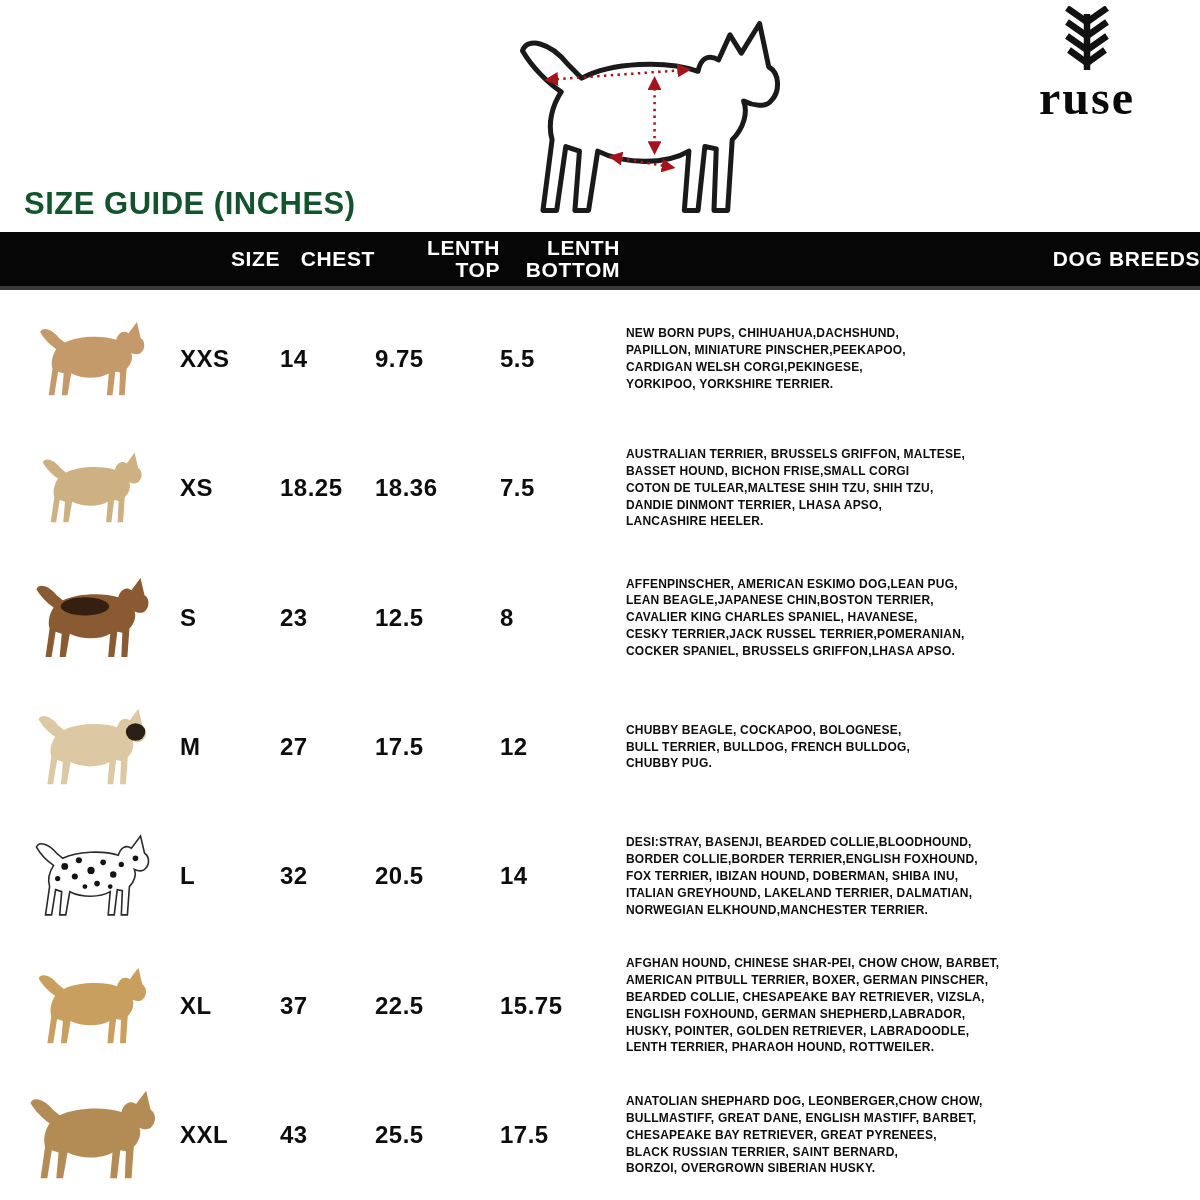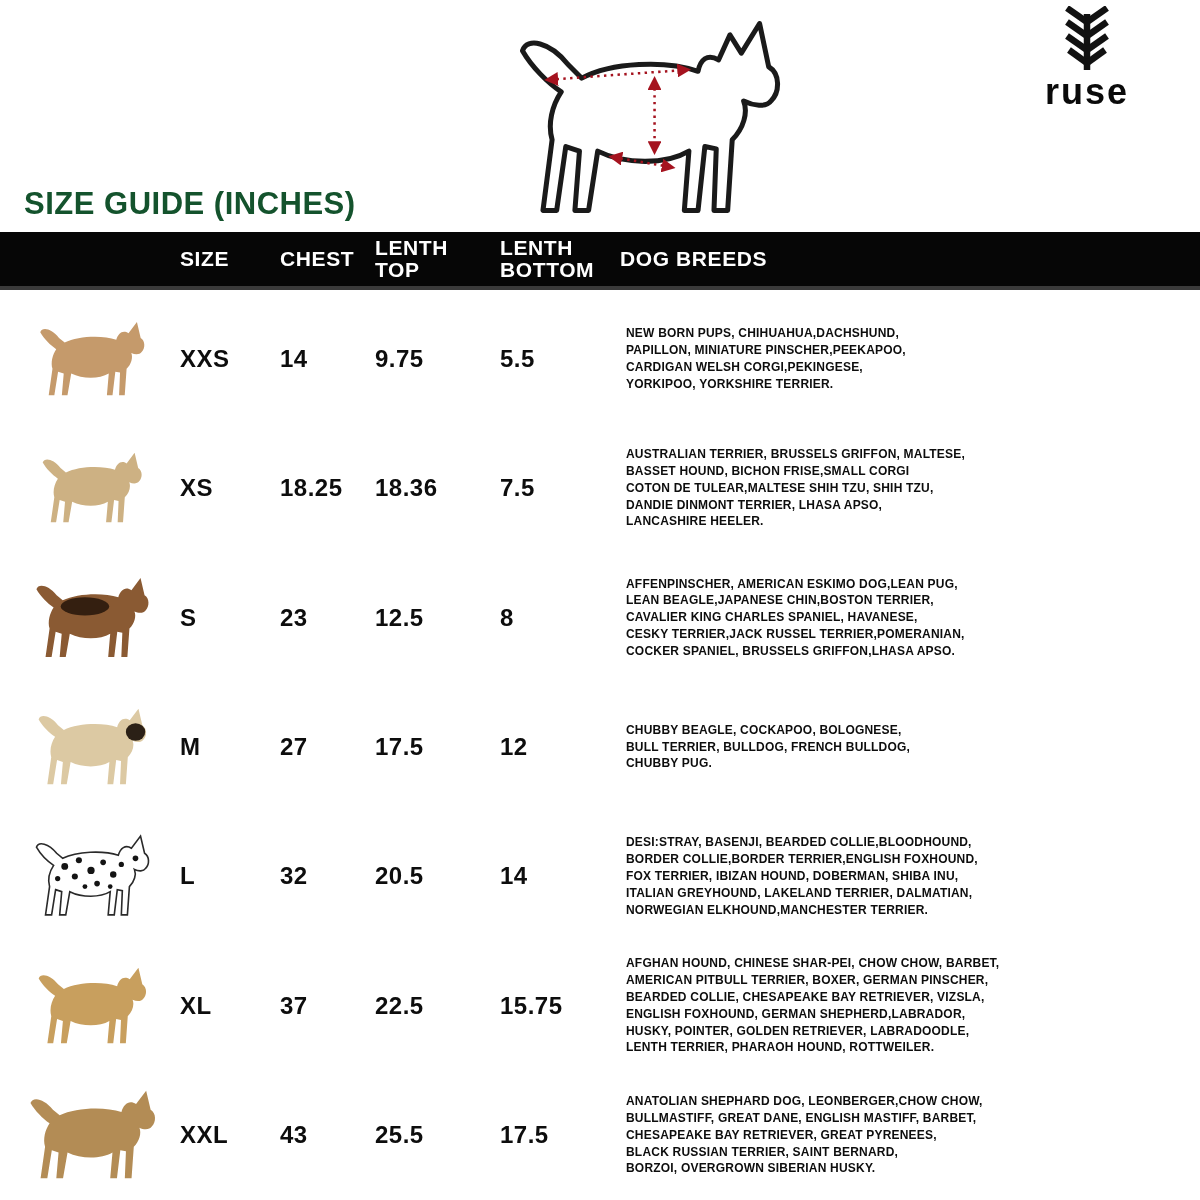--- a/index.html
+++ b/index.html
@@ -10,41 +10,41 @@
     color:#0d0d0d;
     position:relative;
     overflow:hidden;
   }
   
   .topzone{position:absolute;top:0;left:0;width:1200px;height:232px;}
   .diagram{position:absolute;left:475px;top:2px;width:330px;height:228px;}
   .brand{position:absolute;right:38px;top:6px;width:150px;text-align:center;}
   .brand .wheat{display:block;margin:0 auto;}
   .brand .word{
-    font-family:Liberation Sans, sans-serif;
-    font-weight:bold;font-size:36px;line-height:1;
+    font-family:Liberation Serif, serif;
+    font-weight:bold;font-size:48px;line-height:1;
     letter-spacing:2px;color:#0a0a0a;margin-top:2px;
   }
   .page-title{
     position:absolute;left:24px;top:186px;
     font-size:31px;font-weight:bold;letter-spacing:0.5px;color:#14532d;
   }
   
   .grid-cols{
     display:grid;
     grid-template-columns:180px 100px 95px 125px 120px 1fr;
     align-items:center;
   }
   .thead{
     position:absolute;top:232px;left:0;width:1200px;height:58px;
     background:#060606;color:#ffffff;
     border-bottom:4px solid #3a3a3a;box-sizing:border-box;
   }
   .thead .hdr{
-    text-align:left;font-weight:bold;font-size:21px;
+    text-align:right;font-weight:bold;font-size:21px;
     letter-spacing:0.6px;white-space:pre-line;line-height:1.05;
   }
   .tbody{
     position:absolute;top:294px;left:0;width:1200px;height:906px;
     display:flex;flex-direction:column;
   }
   .trow{flex:1 1 0;min-height:0;}
   .dogcell{display:flex;align-items:center;justify-content:center;height:100%;}
   .val{
     text-align:left;font-weight:bold;font-size:24px;letter-spacing:0.5px;

